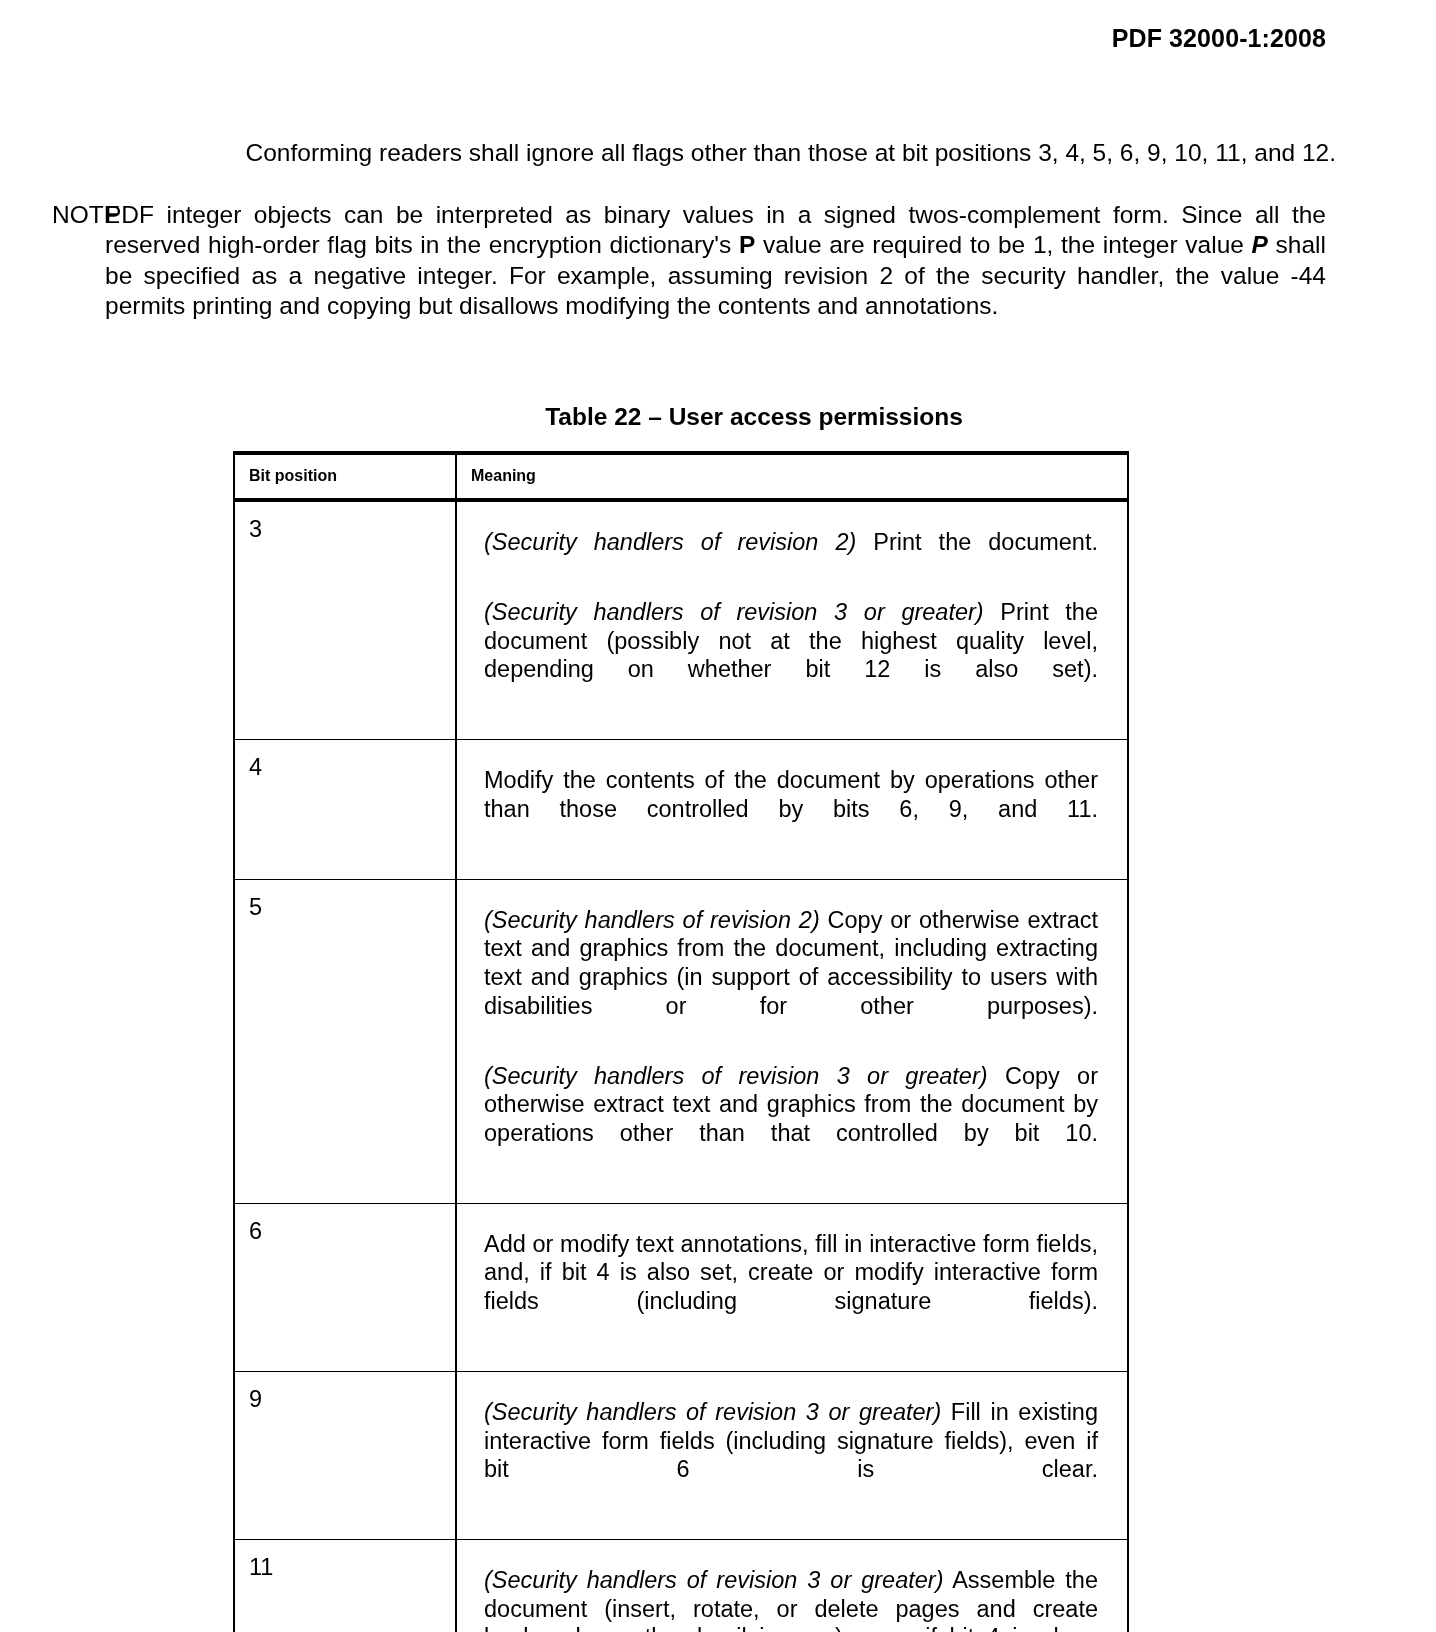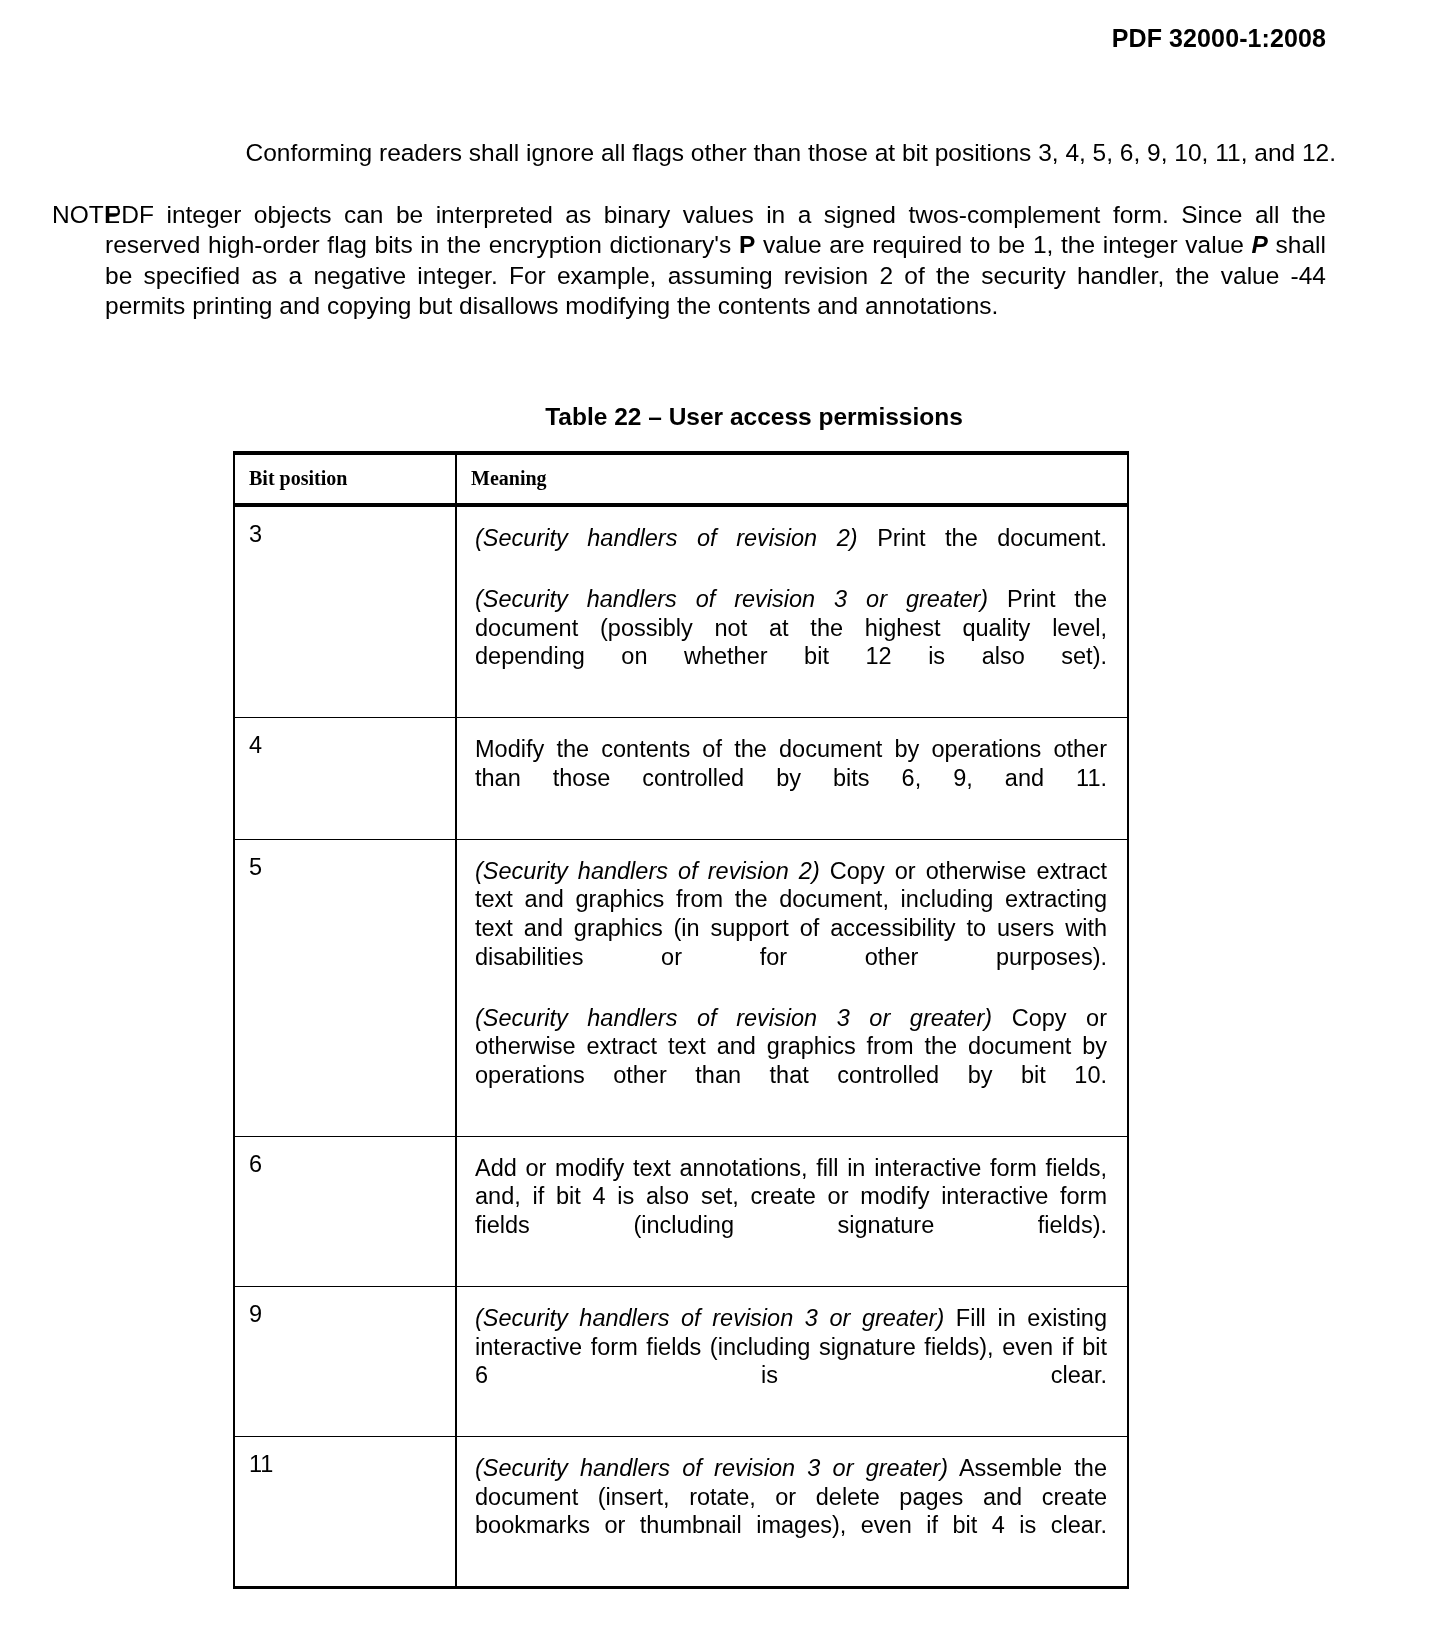--- a/index.html
+++ b/index.html
@@ -103,41 +103,40 @@
     vertical-align: top;
     padding: 0;
   }
 
   .perm-table thead th {
     border-top: 4px solid #000;
     border-bottom: 4px solid #000;
     font-weight: bold;
     text-align: left;
     padding: 12px 14px 13px 14px;
-    font-size: 20px;
-    font-family: Liberation Serif, serif;
+    font-size: 16px;
   }
 
   .perm-table tbody tr:last-child td {
     border-bottom: 3px solid #000;
   }
 
   td.bit {
     padding: 13px 14px 14px 14px;
     font-size: 23.5px;
     line-height: 1.22;
   }
   td.meaning {
     padding: 13px 16px 14px 14px;
     line-height: 1.215;
     text-align: justify;
     text-justify: inter-word;
   }
   td.meaning p {
-    margin: 4px;
+    margin: 13px;
   }
   td.meaning p + p {
     margin-top: 0px;
   }
   td.meaning i { font-style: italic; }
 
   
   td.meaning p::after {
     content: "";
     display: inline-block;

